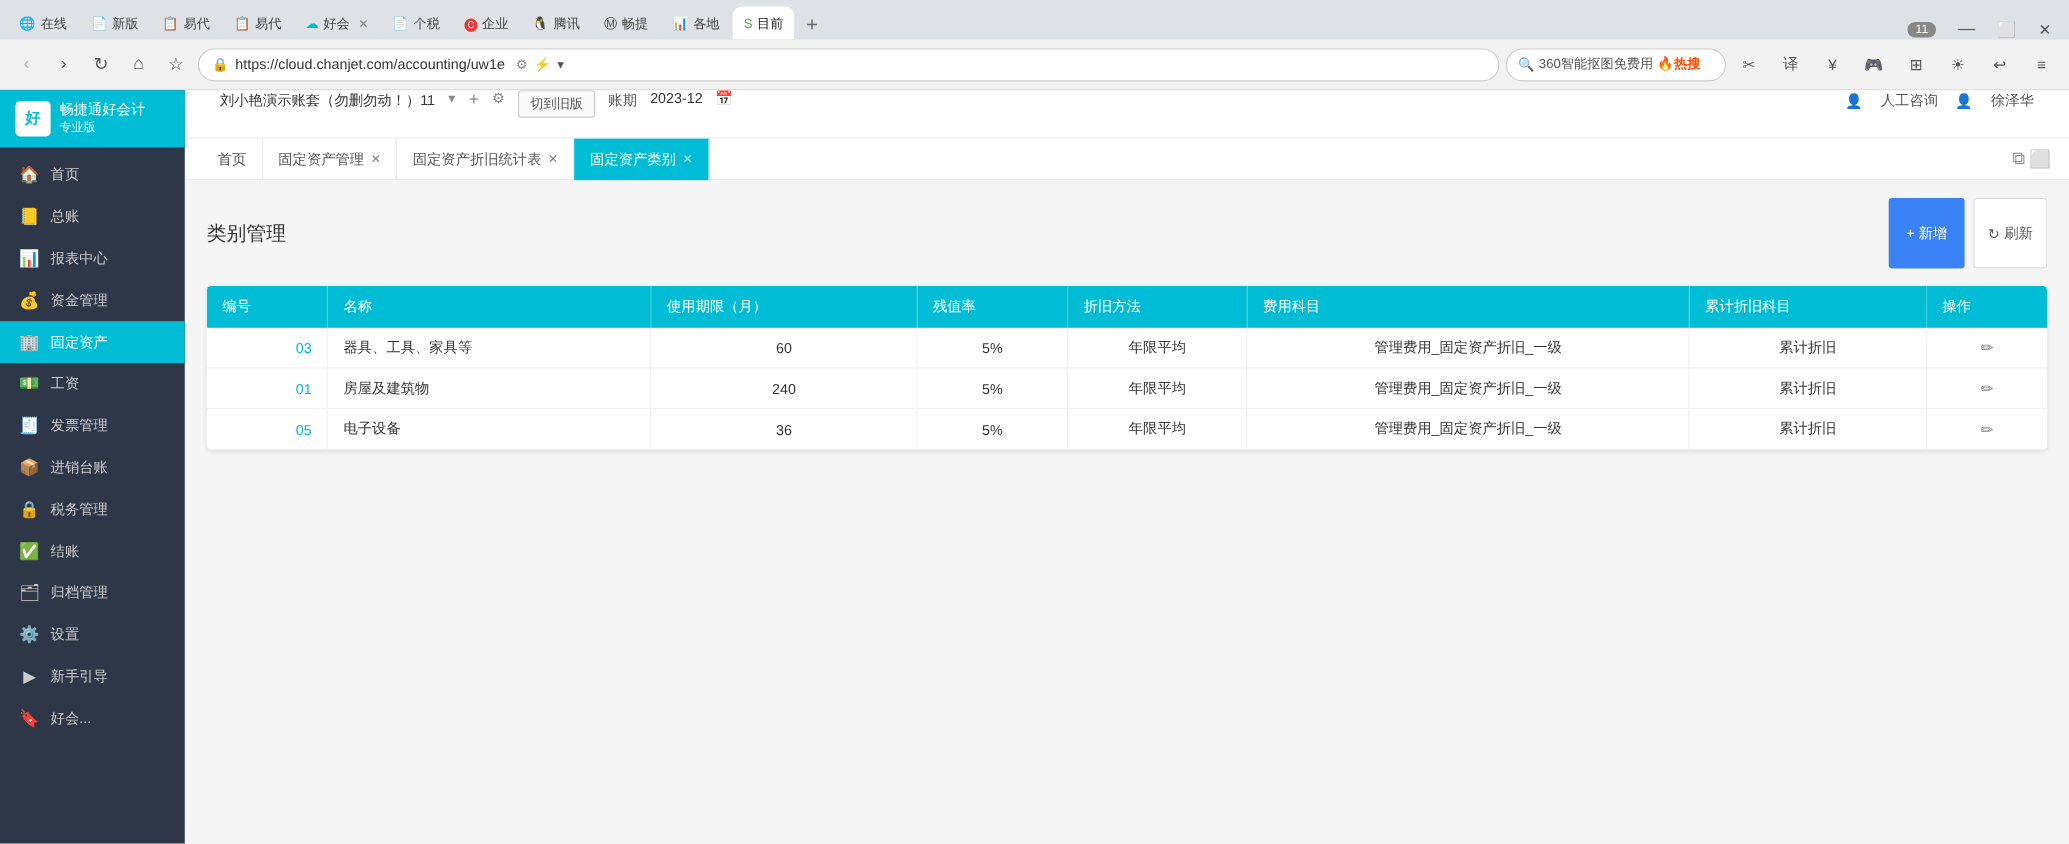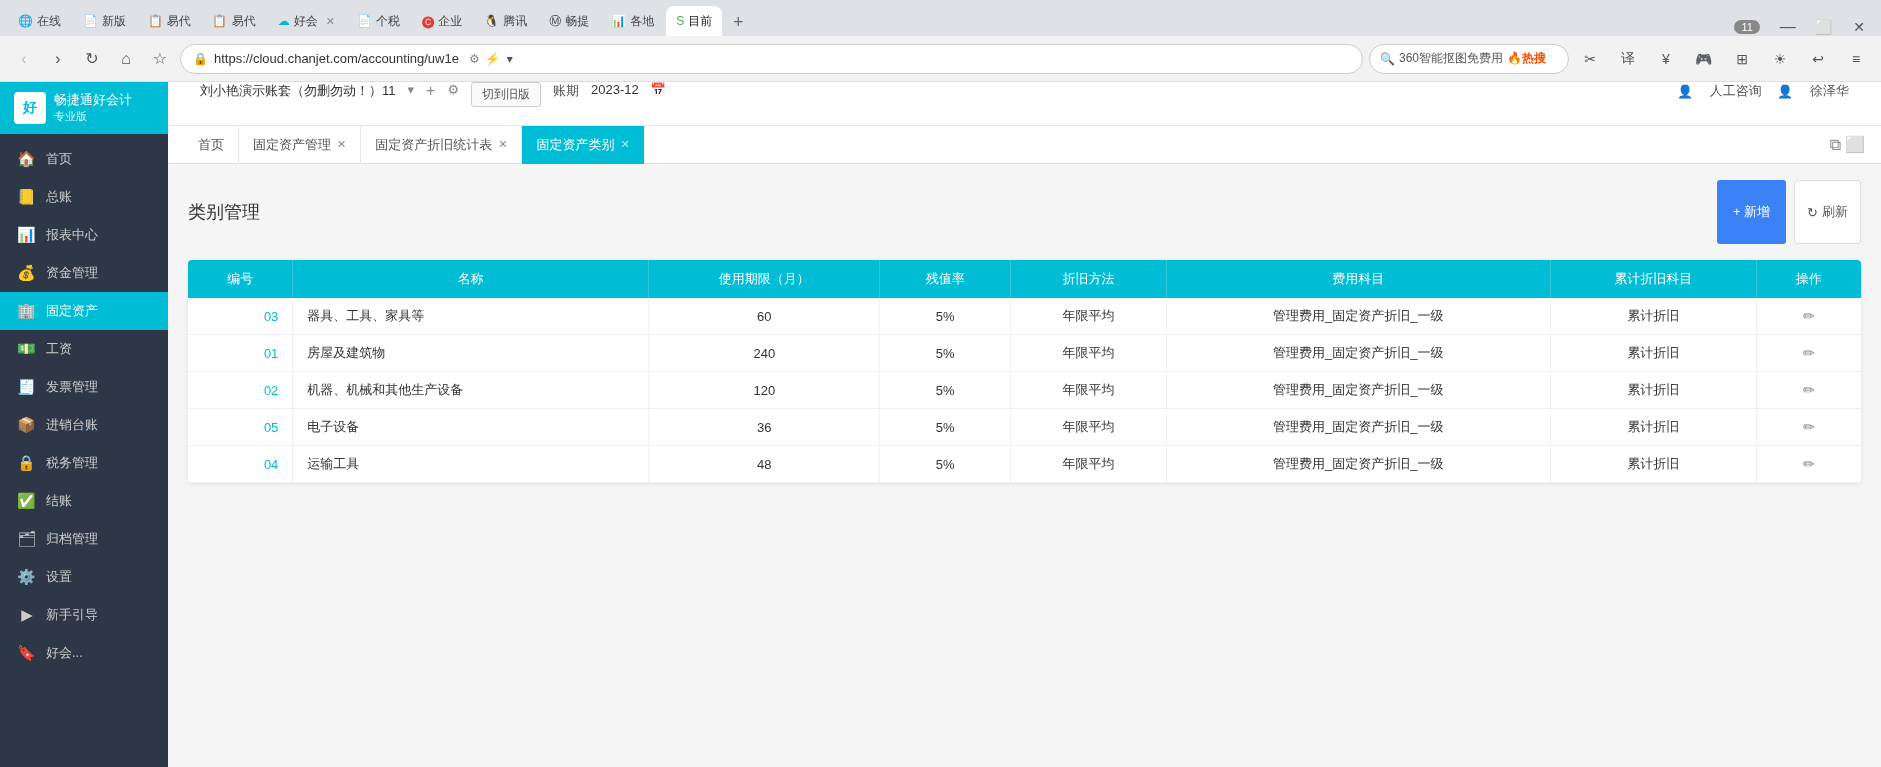--- a/index.html
+++ b/index.html
@@ -54,21 +54,21 @@
     .content-area { padding: 16px 20px; background: #f5f5f5; flex: 1; overflow: auto; }
     .page-header { display: flex; align-items: center; justify-content: space-between; margin-bottom: 16px; }
     .page-title { font-size: 18px; font-weight: 500; color: #333; }
     .header-btns { display: flex; gap: 8px; }
     .btn-add { background: #3b82f6; color: #fff; border: none; border-radius: 3px; padding: 23px 16px; font-size: 13px; cursor: pointer; display: flex; align-items: center; gap: 4px; }
     .btn-refresh { background: #fff; color: #555; border: 1px solid #ddd; border-radius: 3px; padding: 7px 12px; font-size: 13px; cursor: pointer; display: flex; align-items: center; gap: 4px; }
 
     
     .data-table { width: 100%; border-collapse: collapse; background: #fff; border-radius: 4px; overflow: hidden; box-shadow: 0 1px 4px rgba(0,0,0,0.08); }
     .data-table thead tr { background: #00bcd4; color: #fff; }
-    .data-table thead th { padding: 10px 14px; text-align: center; font-weight: 500; font-size: 13px; border-right: 1px solid rgba(255,255,255,0.2); }
+    .data-table thead th { padding: 10px 14px; text-align: left; font-weight: 500; font-size: 13px; border-right: 1px solid rgba(255,255,255,0.2); }
     .data-table thead th:last-child { border-right: none; }
     .data-table tbody tr { border-bottom: 1px solid #f0f0f0; }
     .data-table tbody td { padding: 9px 14px; text-align: center; font-size: 13px; color: #333; border-right: 1px solid #f0f0f0; }
     .data-table tbody td:last-child { border-right: none; }
     .data-table tbody td.name-cell { text-align: left; }
     .data-table tbody td.code-cell { color: #00bcd4; cursor: pointer; text-align: right; }
     .edit-icon { color: #888; cursor: pointer; font-size: 14px; }
 
     
     .content-area::-webkit-scrollbar { width: 6px; }
@@ -316,46 +316,26 @@
     <td class="code-cell">01</td>
     <td class="name-cell">房屋及建筑物</td>
     <td>240</td>
     <td>5%</td>
     <td>年限平均</td>
     <td>管理费用_固定资产折旧_一级</td>
     <td>累计折旧</td>
     <td><span class="edit-icon">✏</span></td>
   </tr>
             <tr>
-    <td class="code-cell">02</td>
-    <td class="name-cell">机器、机械和其他生产设备</td>
-    <td>120</td>
-    <td>5%</td>
-    <td>年限平均</td>
-    <td>管理费用_固定资产折旧_一级</td>
-    <td>累计折旧</td>
-    <td><span class="edit-icon">✏</span></td>
-  </tr>
-            <tr>
     <td class="code-cell">05</td>
     <td class="name-cell">电子设备</td>
     <td>36</td>
     <td>5%</td>
     <td>年限平均</td>
     <td>管理费用_固定资产折旧_一级</td>
     <td>累计折旧</td>
     <td><span class="edit-icon">✏</span></td>
   </tr>
-            <tr>
-    <td class="code-cell">04</td>
-    <td class="name-cell">运输工具</td>
-    <td>48</td>
-    <td>5%</td>
-    <td>年限平均</td>
-    <td>管理费用_固定资产折旧_一级</td>
-    <td>累计折旧</td>
-    <td><span class="edit-icon">✏</span></td>
-  </tr>
           </tbody>
       </table>
     </div>
   </div>
 </div>
 
 </body></html>

